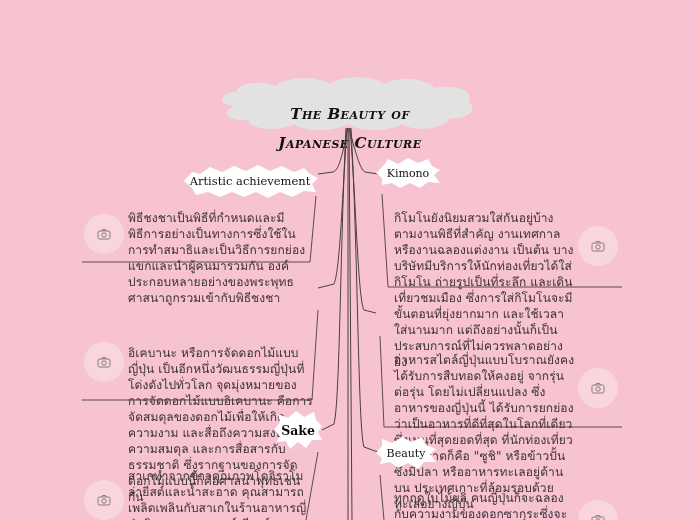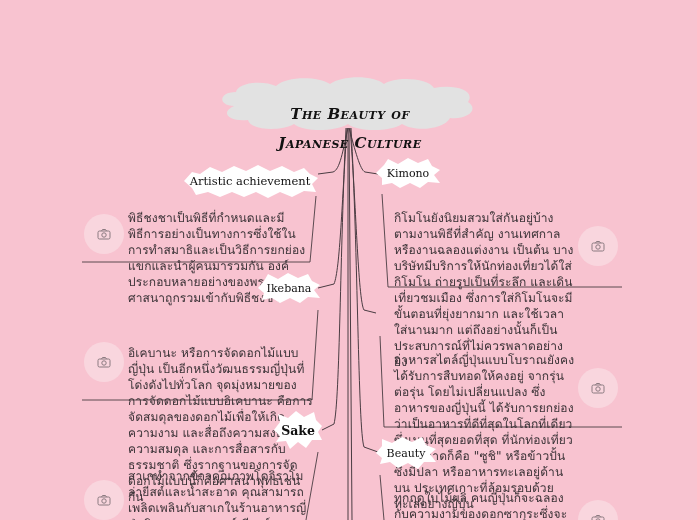--- a/index.html
+++ b/index.html
@@ -100,26 +100,20 @@
   </div>
   <div class="note" style="left:394px; top:210px; width:180px;">กิโมโนยังนิยมสวมใส่กันอยู่บ้างตามงานพิธีที่สำคัญ งานเทศกาล หรืองานฉลองแต่งงาน เป็นต้น บางบริษัทมีบริการให้นักท่องเที่ยวได้ใส่กิโมโน ถ่ายรูปเป็นที่ระลึก และเดินเที่ยวชมเมือง ซึ่งการใส่กิโมโนจะมีขั้นตอนที่ยุ่งยากมาก และใช้เวลาใส่นานมาก แต่ถึงอย่างนั้นก็เป็นประสบการณ์ที่ไม่ควรพลาดอย่างยิ่ง</div>
   <div class="photo" style="left:578px; top:226px;">
     <svg viewBox="0 0 14 12">
         <rect x="1" y="3" width="12" height="8" rx="1.5" fill="none" stroke="#8a7a80" stroke-width="1"></rect>
         <path d="M4.5 3 L5.5 1.5 L8.5 1.5 L9.5 3" fill="none" stroke="#8a7a80" stroke-width="1"></path>
         <circle cx="7" cy="7" r="2.2" fill="none" stroke="#8a7a80" stroke-width="1"></circle>
       </svg>
   </div>
 
-  <div class="burst" style="left:256px; top:272px; width:66px; height:32px;">
-    <svg viewBox="0 0 66 32" preserveAspectRatio="none">
-      <polygon fill="#fff" points="2,16 8,9 12,2 22,7 32,1 42,6 52,2 56,9 64,13 58,18 64,26 52,25 44,31 34,26 24,31 16,26 6,28 8,21"></polygon>
-    </svg>
-    <div class="lbl" style="font-size:11px;">Ikebana</div>
-  </div>
   <div class="photo" style="left:84px; top:342px;">
     <svg viewBox="0 0 14 12">
         <rect x="1" y="3" width="12" height="8" rx="1.5" fill="none" stroke="#8a7a80" stroke-width="1"></rect>
         <path d="M4.5 3 L5.5 1.5 L8.5 1.5 L9.5 3" fill="none" stroke="#8a7a80" stroke-width="1"></path>
         <circle cx="7" cy="7" r="2.2" fill="none" stroke="#8a7a80" stroke-width="1"></circle>
       </svg>
   </div>
   <div class="note" style="left:128px; top:345px; width:186px;">อิเคบานะ หรือการจัดดอกไม้แบบญี่ปุ่น เป็นอีกหนึ่งวัฒนธรรมญี่ปุ่นที่โด่งดังไปทั่วโลก จุดมุ่งหมายของการจัดดอกไม้แบบอิเคบานะ คือการจัดสมดุลของดอกไม้เพื่อให้เกิดความงาม และสื่อถึงความสงบสุข ความสมดุล และการสื่อสารกับธรรมชาติ ซึ่งรากฐานของการจัดดอกไม้แบบนี้ก็คือศาสนาพุทธเช่นกัน</div>
 
   <div class="note" style="left:394px; top:352px; width:184px;">อาหารสไตล์ญี่ปุ่นแบบโบราณยังคงได้รับการสืบทอดให้คงอยู่ จากรุ่นต่อรุ่น โดยไม่เปลี่ยนแปลง ซึ่งอาหารของญี่ปุ่นนี้ ได้รับการยกย่องว่าเป็นอาหารที่ดีที่สุดในโลกที่เดียว ซึ่งเมนูที่สุดยอดที่สุด ที่นักท่องเที่ยวห้ามพลาดก็คือ "ซูชิ" หรือข้าวปั้นซึ่งมีปลา หรืออาหารทะเลอยู่ด้านบน ประเทศเกาะที่ล้อมรอบด้วยทะเลอย่างญี่ปุ่น</div>

